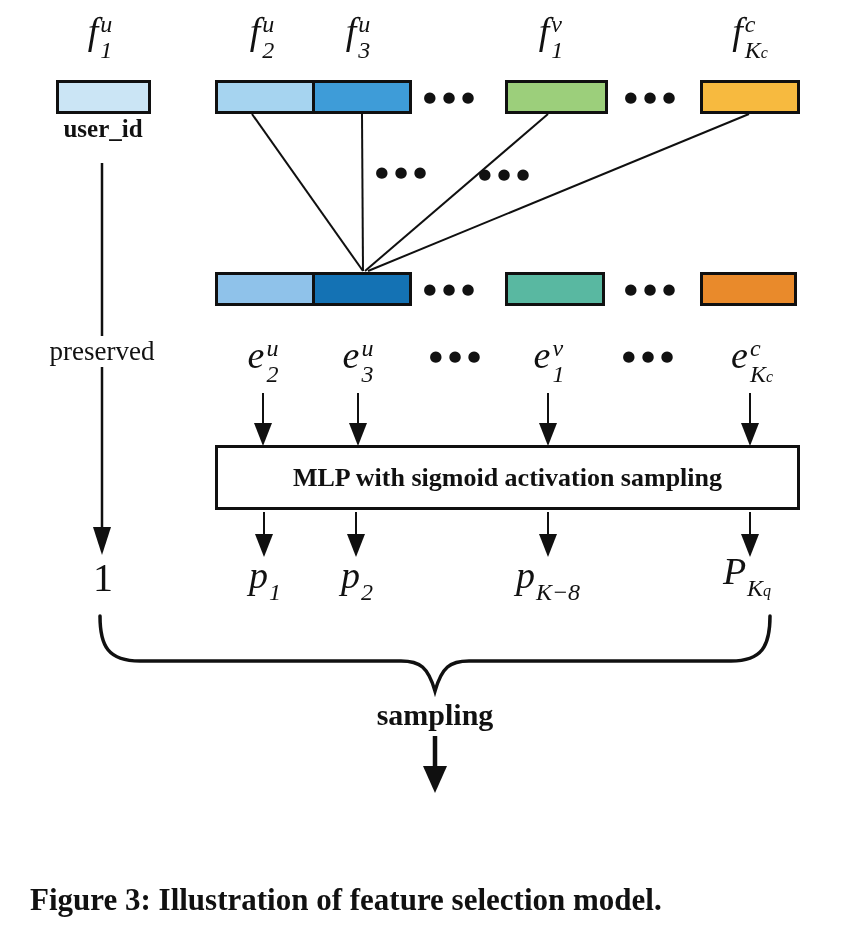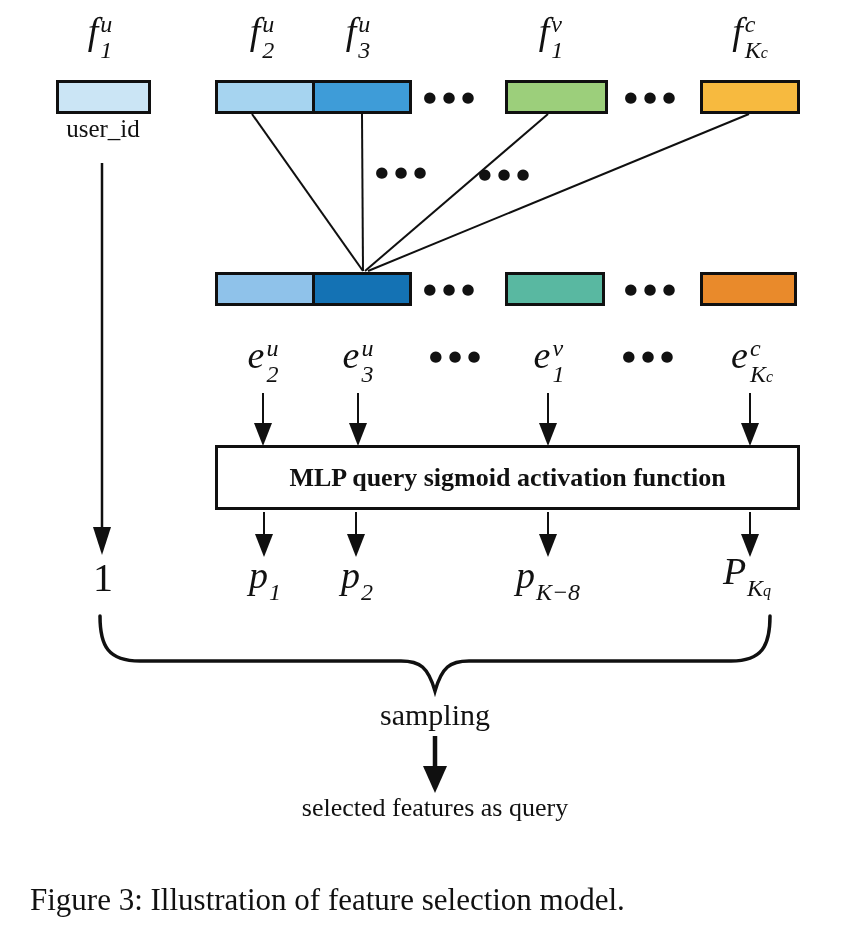--- a/index.html
+++ b/index.html
@@ -22,40 +22,40 @@
   .ml .sc .sub{font-size:24px;line-height:1;margin-top:2px;}
   .ml .subonly{font-size:24px;line-height:1;margin-top:24px;margin-left:1px;}
   .ml .ss{font-size:16px;line-height:1;}
 
   .plain{position:absolute;transform:translateX(-50%);font-size:40px;line-height:1;
          font-family:"Liberation Serif","DejaVu Serif",serif;}
 
   .dots{position:absolute;transform:translate(-50%,-50%);font-family:"DejaVu Sans",sans-serif;
         font-size:15px;letter-spacing:6px;font-weight:bold;line-height:1;white-space:nowrap;}
 
-  .boldtext{position:absolute;font-weight:normal;font-family:"Liberation Serif","DejaVu Serif",serif;
+  .boldtext{position:absolute;font-weight:bold;font-family:"Liberation Serif","DejaVu Serif",serif;
             white-space:nowrap;}
   .regtext{position:absolute;font-family:"Liberation Serif","DejaVu Serif",serif;white-space:nowrap;}
 
   #user-id-label{font-size:25px;left:103px;top:115px;transform:translateX(-50%);}
   #preserved-label{font-size:27px;left:102px;top:336px;transform:translateX(-50%);
                    background:#ffffff;padding:0 6px;z-index:2;}
 
   #self-attention{position:absolute;left:605px;top:178px;width:195px;height:64px;box-sizing:border-box;
                   border:3.5px solid #101010;border-radius:32px;display:flex;align-items:center;
                   justify-content:center;font-weight:bold;font-size:25px;
                   font-family:"Liberation Serif","DejaVu Serif",serif;}
   #mlp-box{position:absolute;left:215px;top:445px;width:585px;height:65px;box-sizing:border-box;
            border:3px solid #101010;display:flex;align-items:center;justify-content:center;
            font-weight:bold;font-size:26px;font-family:"Liberation Serif","DejaVu Serif",serif;}
 
   #sampling-label{font-size:30px;left:435px;top:698px;transform:translateX(-50%);}
   #selected-label{font-size:26px;left:435px;top:793px;transform:translateX(-50%);}
 
-  #caption{position:absolute;left:30px;top:882px;font-weight:normal;font-size:31px;z-index:2;
+  #caption{position:absolute;left:30px;top:882px;font-weight:bold;font-size:31px;z-index:2;
            font-family:"Liberation Serif","DejaVu Serif",serif;white-space:nowrap;}
   #watermark{position:absolute;left:617px;top:885px;font-size:27px;color:#b2b2b2;z-index:1;
              font-family:"DejaVu Sans",sans-serif;white-space:nowrap;letter-spacing:1px;}
 </style>
 </head>
 <body>
 
 <div id="fig">
 
   <svg class="overlay" viewBox="0 0 860 934" xmlns="http://www.w3.org/2000/svg">
@@ -158,20 +158,21 @@
 
   <div class="pair" style="left:215px;top:272px;width:197px;">
     <div class="cell" style="background-color: rgb(143, 194, 234);"></div>
     <div class="cell" style="background-color: rgb(20, 114, 180);"></div>
   </div>
   <div class="dots" style="left:452px;top:289px;">●●●</div>
   <div class="fbox" style="left: 505px; top: 272px; width: 100px; background-color: rgb(89, 184, 161);"></div>
   <div class="dots" style="left:653px;top:289px;">●●●</div>
   <div class="fbox" style="left: 700px; top: 272px; width: 97px; background-color: rgb(233, 138, 43);"></div>
 
+  <div class="regtext" id="preserved-label">preserved</div>
 
   <span class="ml" style="left:263px;top:336px;">
     <span class="b">e</span>
     <span class="sc">
       <span class="sup">u</span>
       <span class="sub">2</span>
     </span>
   </span>
   <span class="ml" style="left:358px;top:336px;">
     <span class="b">e</span>
@@ -190,38 +191,37 @@
   </span>
   <div class="dots" style="left:651px;top:356px;">●●●</div>
   <span class="ml" style="left:752px;top:336px;">
     <span class="b">e</span>
     <span class="sc">
       <span class="sup">c</span>
       <span class="sub"><span>K</span><span class="ss">c</span></span>
     </span>
   </span>
 
-  <div id="mlp-box">MLP query sigmoid activation function</div>
+  <div id="mlp-box">MLP with sigmoid activation sampling</div>
 
   <div class="plain" style="left:103px;top:558px;">1</div>
   <span class="ml" style="left:265px;top:556px;">
     <span class="b">p</span>
     <span class="subonly">1</span>
   </span>
   <span class="ml" style="left:357px;top:556px;">
     <span class="b">p</span>
     <span class="subonly">2</span>
   </span>
   <span class="ml" style="left:548px;top:556px;">
     <span class="b">p</span>
     <span class="subonly">K−8</span>
   </span>
   <span class="ml" style="left:747px;top:552px;">
     <span class="b">P</span>
     <span class="subonly"><span>K</span><span class="ss">q</span></span>
   </span>
 
   <div class="boldtext" id="sampling-label">sampling</div>
-  <div class="boldtext" id="selected-label">selected features as query</div>
 
   <div id="caption">Figure 3: Illustration of feature selection model.</div>
 
 </div>
 
 </body></html>

